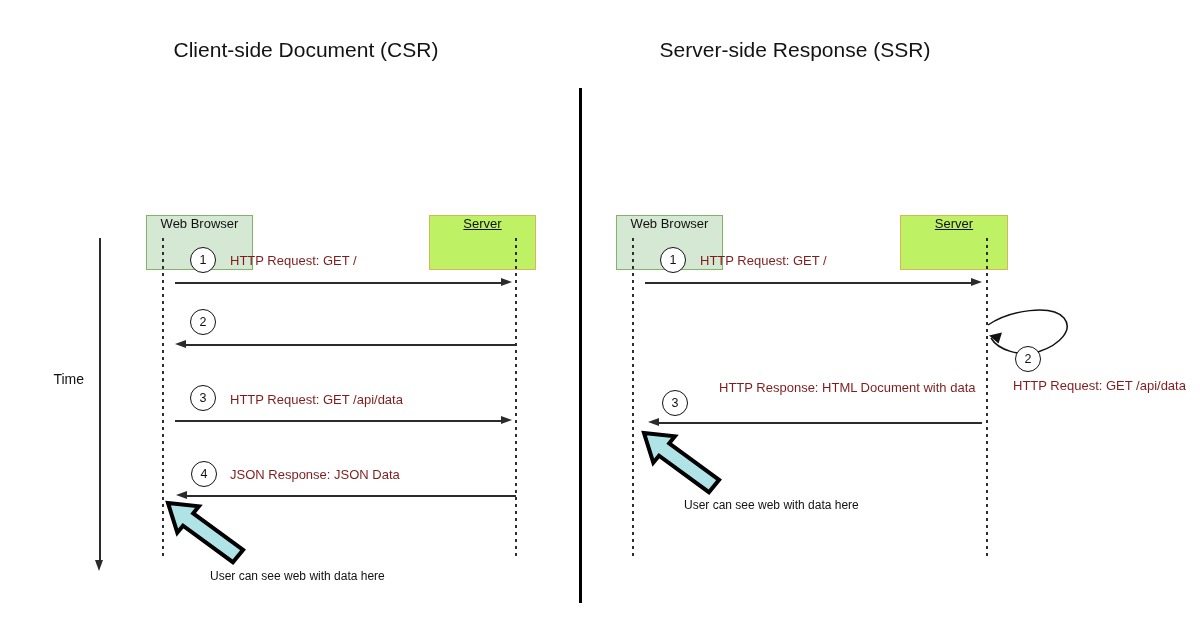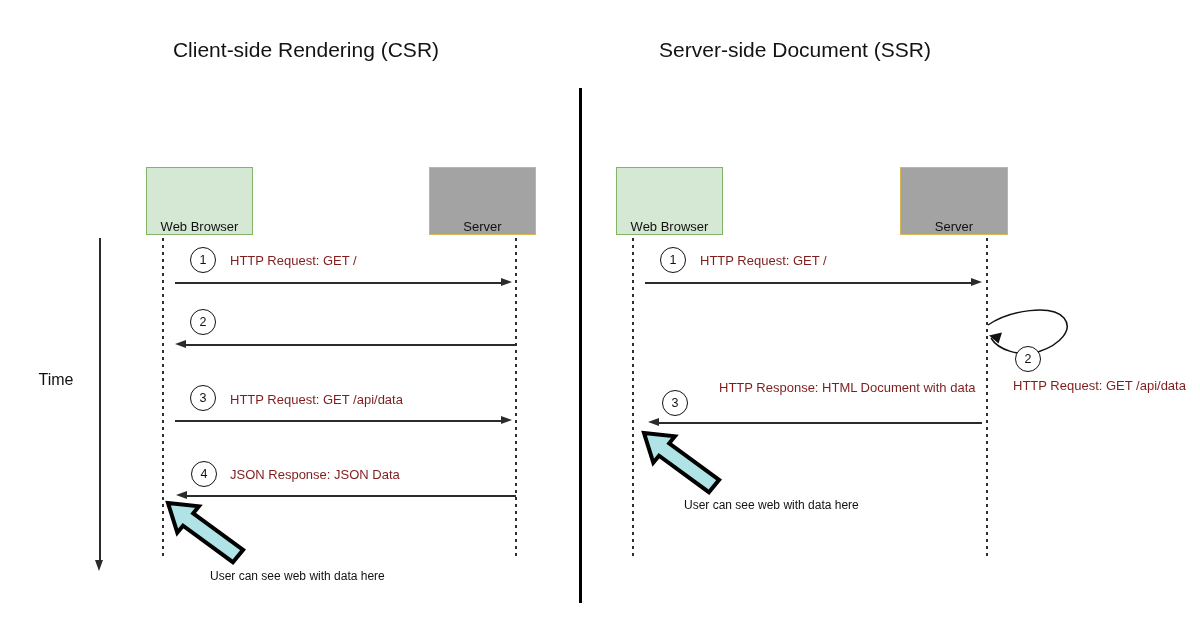--- a/index.html
+++ b/index.html
@@ -1,55 +1,55 @@
 <!DOCTYPE html>
 <html><head>
 <meta charset="utf-8">
 <style>
   html,body{margin:0;padding:0;background:#fff;}
   .stage{position:relative;width:1200px;height:621px;background:#ffffff;overflow:hidden;
          font-family:"Liberation Sans",sans-serif;color:#111;}
   .panel{position:absolute;inset:0;}
   .title{position:absolute;font-size:21px;text-align:center;white-space:nowrap;color:#131313;}
-  .actor{position:absolute;width:107px;height:68px;display:flex;align-items:flex-end;justify-content:center;
-         font-size:13px;border:1px solid;box-sizing:border-box;color:#111;}
+  .actor{position:absolute;width:107px;height:55px;display:flex;align-items:flex-start;justify-content:center;
+         font-size:13px;border:1px solid;box-sizing:border-box;color:#111;margin-top:48px;}
   .actor.green{background:#d5e8d4;border-color:#82b366;}
-  .actor.yellow{background:#a3a3a3;border-color:#d6b656;}
+  .actor.yellow{background:#bef264;border-color:#d6b656;text-decoration:underline;}
   .lifeline{position:absolute;width:2px;
             background:repeating-linear-gradient(to bottom,#2e2e2e 0 3px,transparent 3px 7px);}
   .msg-num{position:absolute;width:26px;height:26px;border:1.5px solid #111;border-radius:50%;
            background:#fff;display:flex;align-items:center;justify-content:center;font-size:12.5px;
            box-sizing:border-box;z-index:3;}
   .msg-label{position:absolute;font-size:13px;white-space:nowrap;color:#7f1d1d;}
   .mline{position:absolute;height:1.5px;background:#2b2b2b;}
   .vline{position:absolute;width:1.5px;background:#2b2b2b;}
   .ahead-right{position:absolute;width:0;height:0;border-top:4.5px solid transparent;
                border-bottom:4.5px solid transparent;border-left:11px solid #2b2b2b;}
   .ahead-left{position:absolute;width:0;height:0;border-top:4.5px solid transparent;
               border-bottom:4.5px solid transparent;border-right:11px solid #2b2b2b;}
   .ahead-down{position:absolute;width:0;height:0;border-left:4.5px solid transparent;
               border-right:4.5px solid transparent;border-top:11px solid #2b2b2b;}
   .caption{position:absolute;font-size:12px;white-space:nowrap;color:#111;}
   .divider{position:absolute;width:3px;background:#000;}
-  .time-label{position:absolute;font-size:16px;text-align:center;color:#111;}
+  .time-label{position:absolute;font-size:14px;text-align:right;color:#111;}
   svg{position:absolute;overflow:visible;}
 </style>
 </head>
 <body>
 
 <div class="stage">
 
   <div class="divider" style="left:579px;top:88px;height:515px;"></div>
 
   <div class="time-label" style="left:28px;top:371px;width:56px;">Time</div>
   <div class="vline" style="left:99px;top:238px;height:323px;"></div>
   <div class="ahead-down" style="left:95px;top:560px;"></div>
 
   <div class="panel">
-    <div class="title" style="left:140px;top:38px;width:332px;">Client-side Rendering (CSR)</div>
+    <div class="title" style="left:140px;top:38px;width:332px;">Client-side Document (CSR)</div>
 
     <div class="actor green" style="left:146px;top:167px;">
       <span>Web Browser</span>
     </div>
     <div class="actor yellow" style="left:429px;top:167px;">
       <span>Server</span>
     </div>
 
     <div class="lifeline" style="left:162px;top:238px;height:320px;"></div>
     <div class="lifeline" style="left:515px;top:238px;height:320px;"></div>
@@ -81,21 +81,21 @@
     <div class="ahead-left" style="left:176px;top:491px;"></div>
     <div class="mline" style="left:187px;top:495px;width:329px;"></div>
 
     <svg style="left:156px;top:496px;" width="92" height="72" viewBox="0 0 92 72">
       <polygon points="12,7 42.9,10.3 37.2,17.3 87.1,53.8 76.9,66.2 27,29.7 21.3,36.7" fill="#b0e3e6" stroke="#000" stroke-width="4" stroke-linejoin="miter"></polygon>
     </svg>
     <div class="caption" style="left:210px;top:569px;">User can see web with data here</div>
   </div>
 
   <div class="panel">
-    <div class="title" style="left:630px;top:38px;width:330px;">Server-side Document (SSR)</div>
+    <div class="title" style="left:630px;top:38px;width:330px;">Server-side Response (SSR)</div>
 
     <div class="actor green" style="left:616px;top:167px;">
       <span>Web Browser</span>
     </div>
     <div class="actor yellow" style="left:900px;top:167px;width:108px;">
       <span>Server</span>
     </div>
 
     <div class="lifeline" style="left:632px;top:238px;height:322px;"></div>
     <div class="lifeline" style="left:986px;top:238px;height:322px;"></div>

